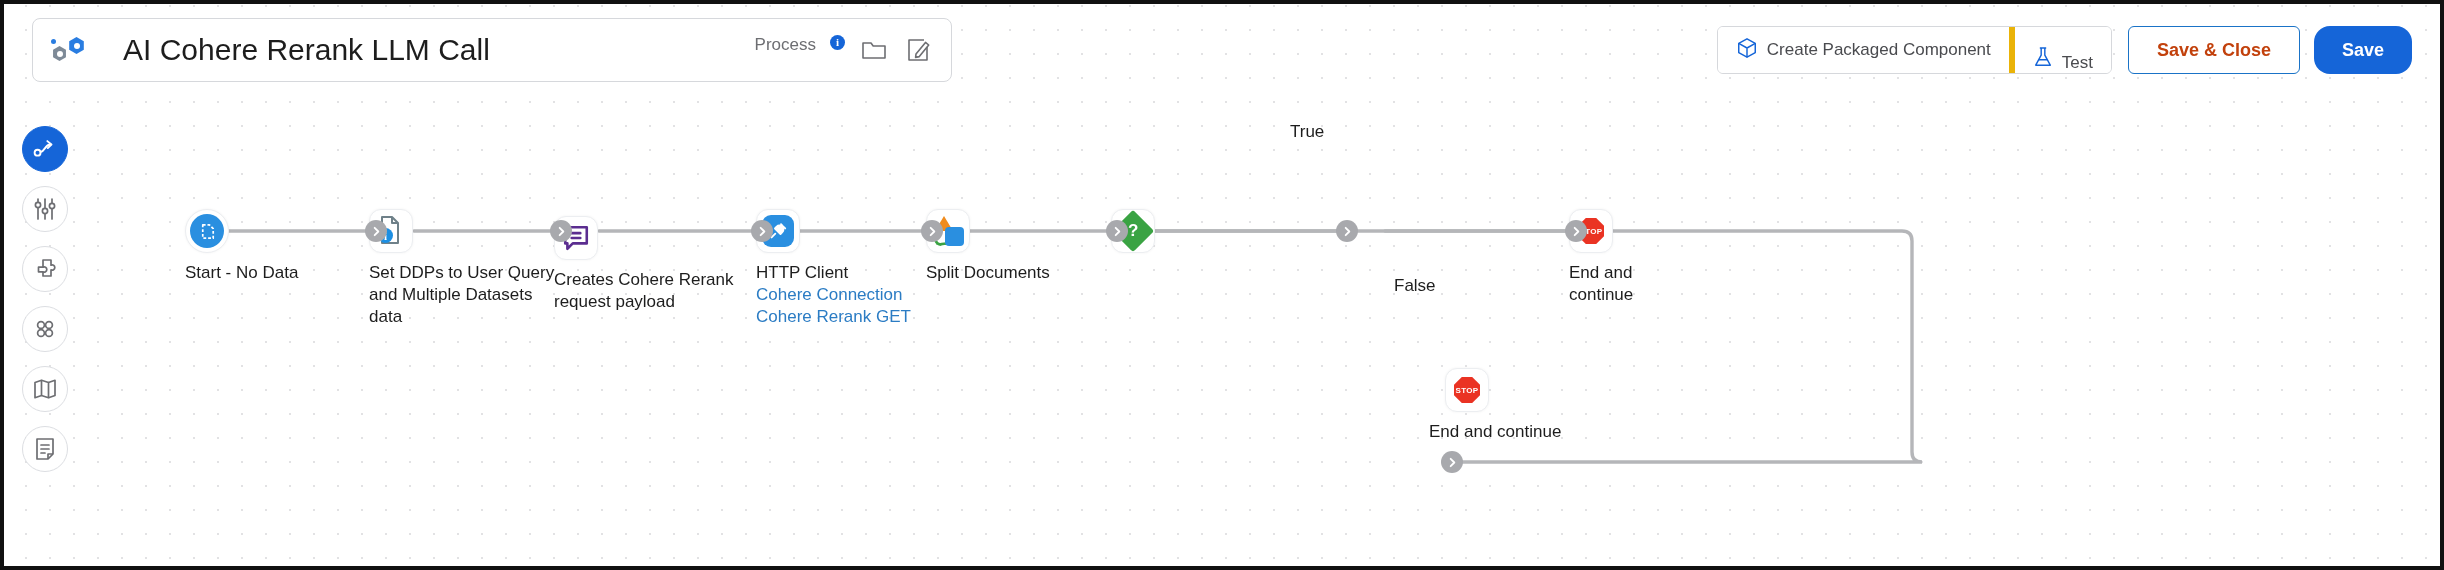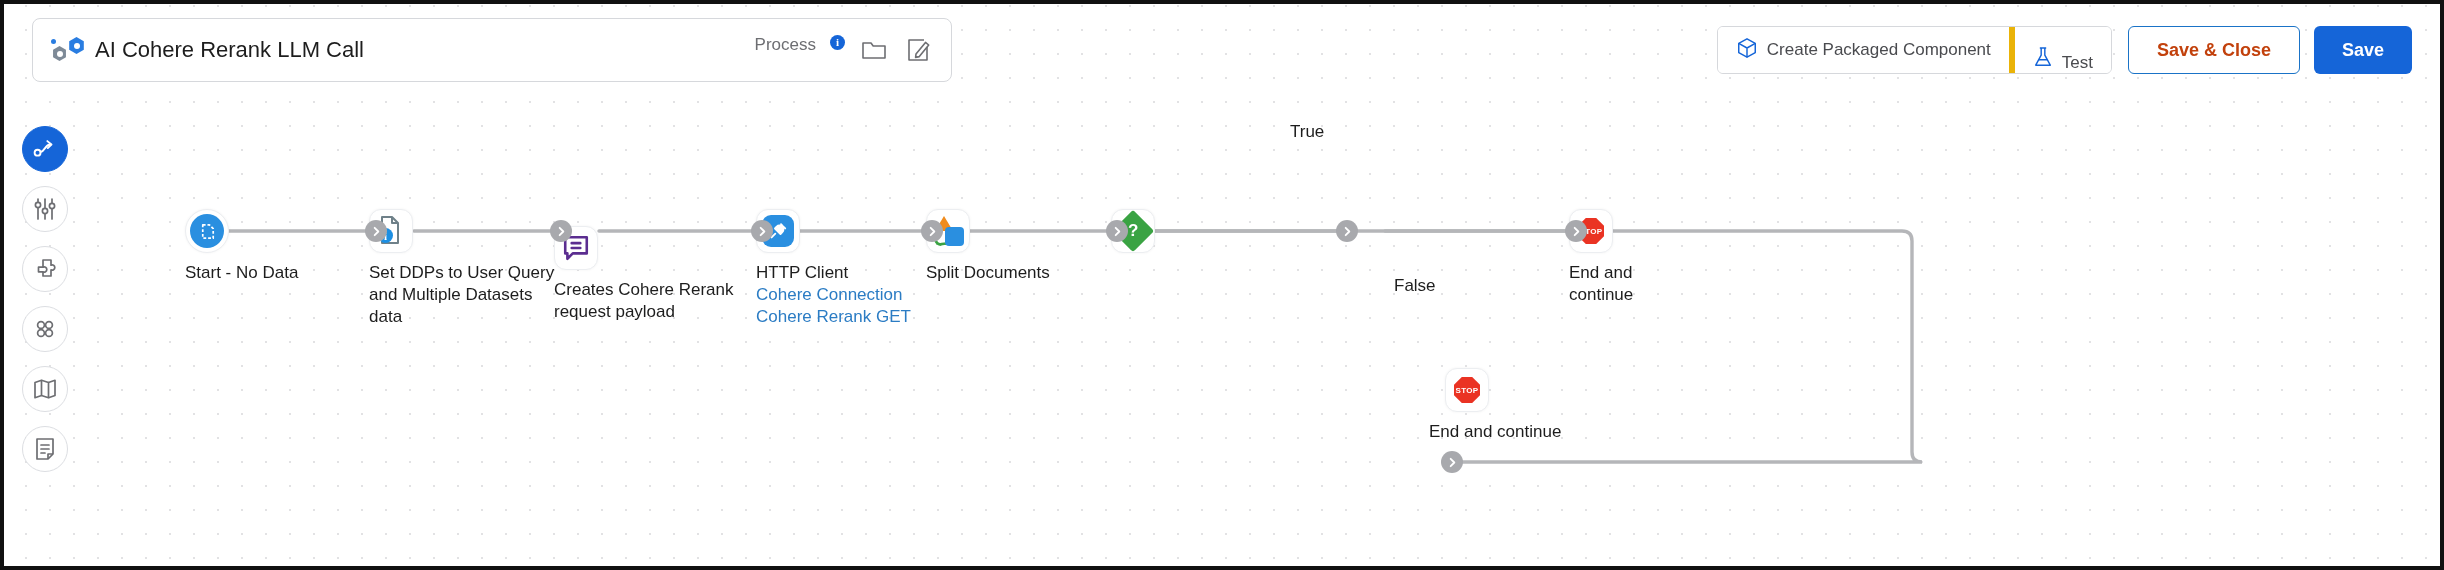--- a/index.html
+++ b/index.html
@@ -59,23 +59,24 @@
     width:6px;height:6px;border-radius:50%;background:#ffffff;
   }
   .hex.grey { background: #7e8a97; left: 1px; top: 11px; width: 15px; height: 15px; }
   .hex.grey::after {
     content:""; position:absolute; left:4.5px; top:4.5px;
     width:6px;height:6px;border-radius:50%;background:#ffffff;
   }
   .dot-sm { position:absolute; width:5px; height:5px; border-radius:50%; background:#2a7de1; left:0px; top:4px;}
 
   .title-text {
-    font-size: 22px;
+    font-size: 30px;
     color: #1d1d1d;
     white-space: nowrap;
+    margin-left: 28px;
   }
   .title-right {
     margin-left: auto;
     display: flex;
     align-items: flex-start;
     gap: 14px;
   }
   .process-label {
     font-size: 17px;
     color: #6d6e72;
@@ -132,21 +133,21 @@
     color: #c2410c;
     font-size: 18px;
     font-weight: bold;
     display: flex; align-items: center; justify-content: center;
     cursor: pointer;
     margin-right: 14px;
   }
   .btn-primary {
     height: 48px;
     min-width: 98px;
-    border-radius: 6px;
+    border-radius: 16px;
     background: #1565d8;
     color: #ffffff;
     font-size: 18px;
     font-weight: bold;
     display: flex; align-items: center; justify-content: center;
     cursor: pointer;
     padding: 0 20px;
   }
 
   
@@ -486,21 +487,21 @@
               <path d="M6 2h10l6 6v20H6z" stroke-linejoin="round"></path>
               <path d="M16 2v6h6" stroke-linejoin="round"></path>
             </svg>
             <div class="doc-badge">i</div>
           </div>
         </div>
       </div>
       <div class="node-label">Set DDPs to User Query and Multiple Datasets data</div>
     </div>
 
-    <div class="node" style="left:550px; top:126px;">
+    <div class="node" style="left:550px; top:116px;">
       <div class="node-icon-wrap">
         <div class="node-chip">
           <svg width="28" height="28" viewBox="0 0 26 26" fill="none" stroke="#5b2d90" stroke-width="2.4">
             <path d="M3 3h20v15H10l-5 5v-5H3z" stroke-linejoin="round"></path>
             <path d="M9 8.5h8M9 13h8" stroke-linecap="round"></path>
           </svg>
         </div>
       </div>
       <div class="node-label">Creates Cohere Rerank request payload</div>
     </div>

